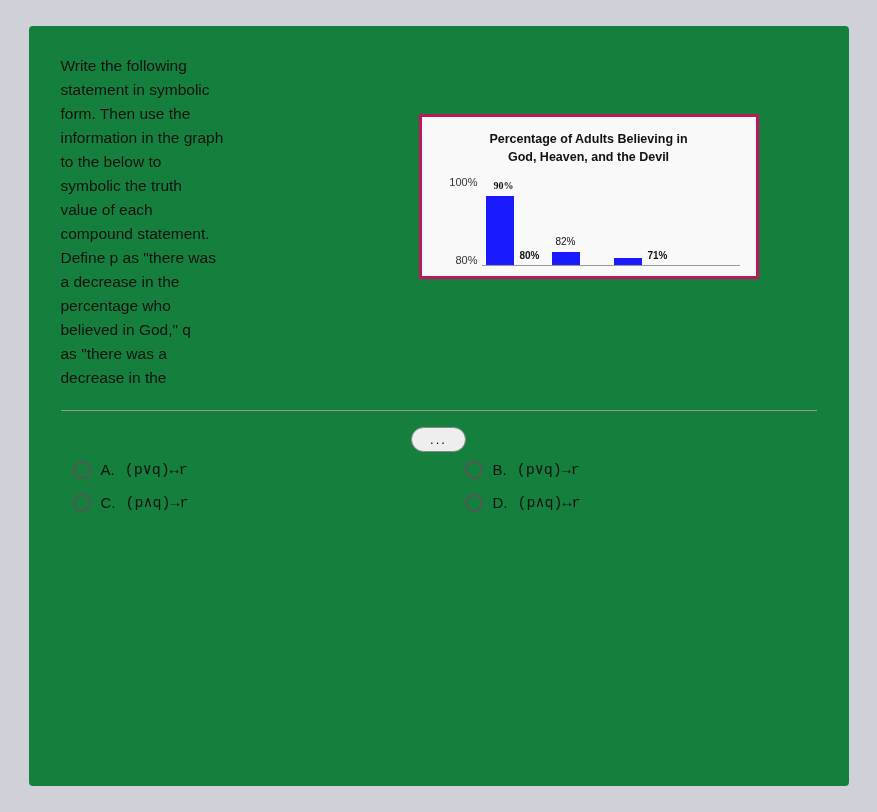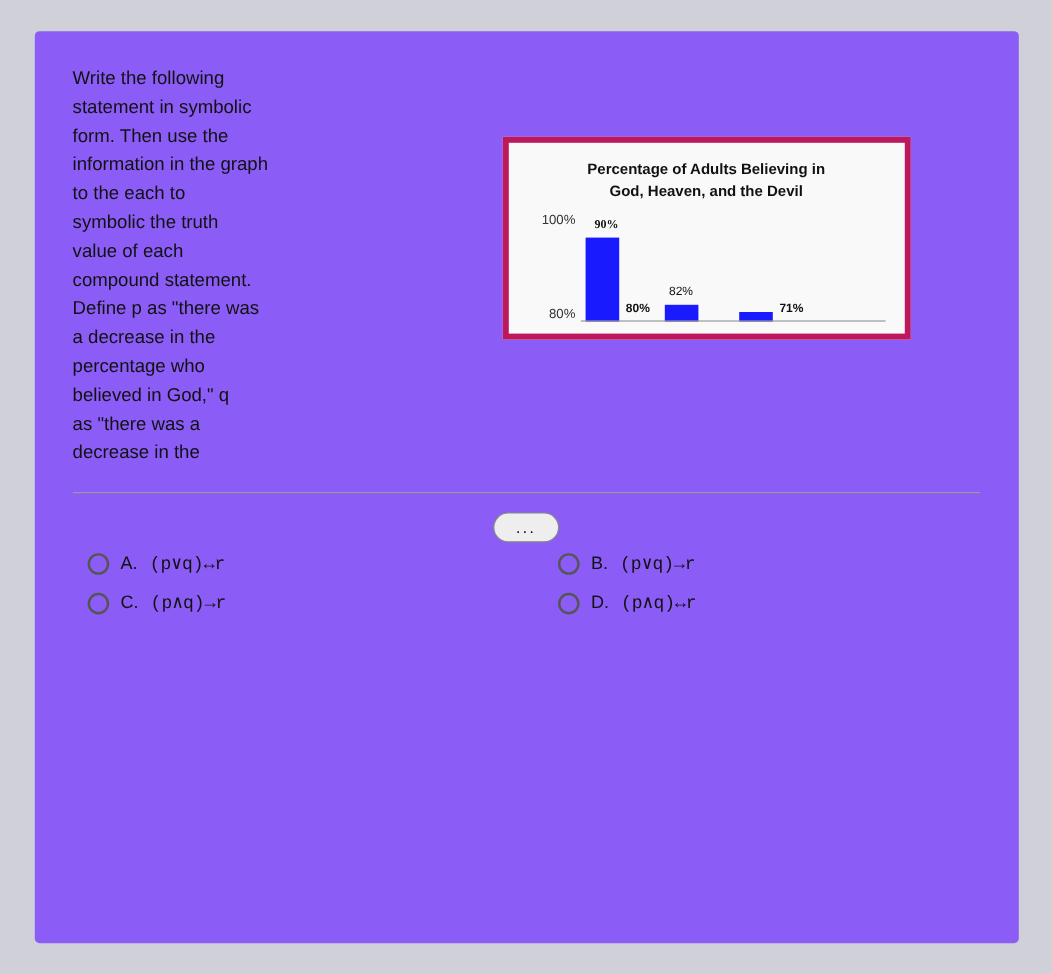--- a/index.html
+++ b/index.html
@@ -5,21 +5,21 @@
     * { box-sizing: border-box; margin: 0; padding: 0; }
     body {
       background: #d0d0d8;
       display: flex;
       justify-content: center;
       align-items: center;
       min-height: 100vh;
       font-family: Arial, sans-serif;
     }
     .card {
-      background: #8b5cf6;
+      background: #15803d;
       width: 820px;
       min-height: 760px;
       padding: 28px 32px 32px 32px;
       border-radius: 4px;
       position: relative;
     }
     .main-layout {
       display: flex;
       gap: 20px;
       margin-bottom: 20px;
@@ -31,21 +31,21 @@
       color: #111;
     }
     .right-chart {
       flex: 1;
       display: flex;
       flex-direction: column;
       align-items: center;
       padding-top: 60px;
     }
     .chart-container {
-      border: 5px solid #be185d;
+      border: 3px solid #be185d;
       padding: 14px 16px 10px 16px;
       background: #f9f9f9;
       width: 340px;
     }
     .chart-title {
       text-align: center;
       font-size: 12.5px;
       font-weight: bold;
       line-height: 1.4;
       margin-bottom: 10px;
@@ -129,21 +129,21 @@
 </head>
 <body>
 
 <div class="card">
   <div class="main-layout">
     <div class="left-text">
       <span>Write the following</span><br>
       <span>statement in symbolic</span><br>
       <span>form. Then use the</span><br>
       <span>information in the graph</span><br>
-      <span>to the each to</span><br>
+      <span>to the below to</span><br>
       <span>symbolic the truth</span><br>
       <span>value of each</span><br>
       <span>compound statement.</span><br>
       <span>Define p as "there was</span><br>
       <span>a decrease in the</span><br>
       <span>percentage who</span><br>
       <span>believed in God," q</span><br>
       <span>as "there was a</span><br>
       <span>decrease in the</span>
     </div>

